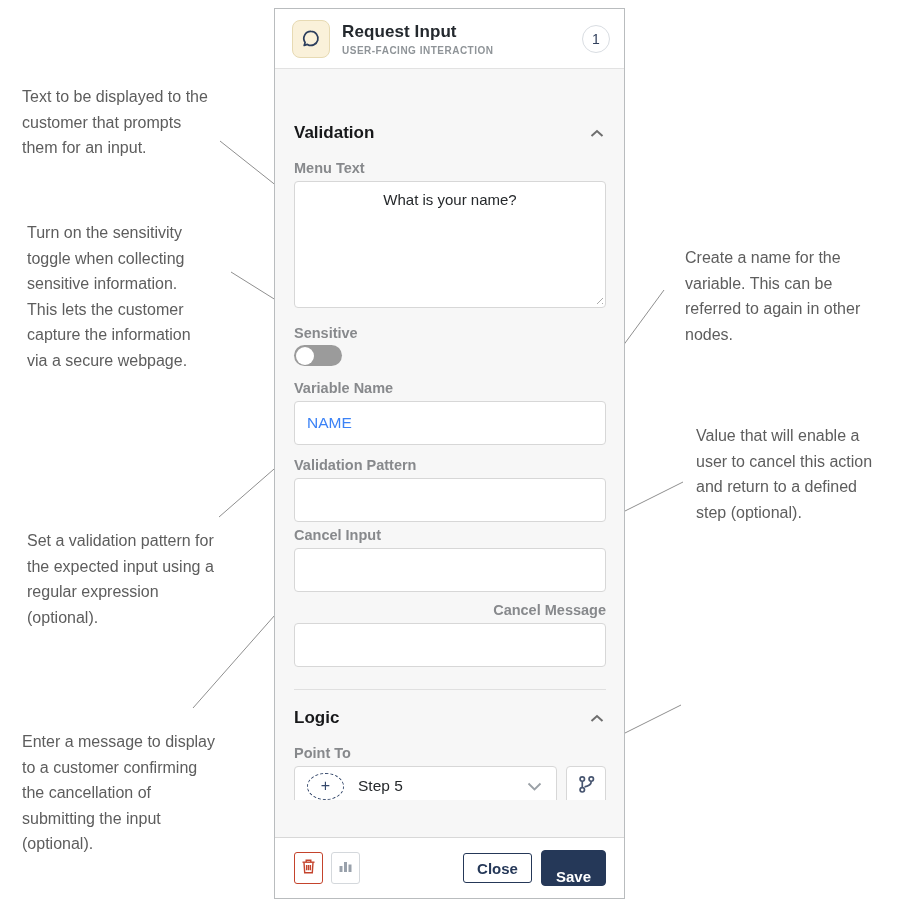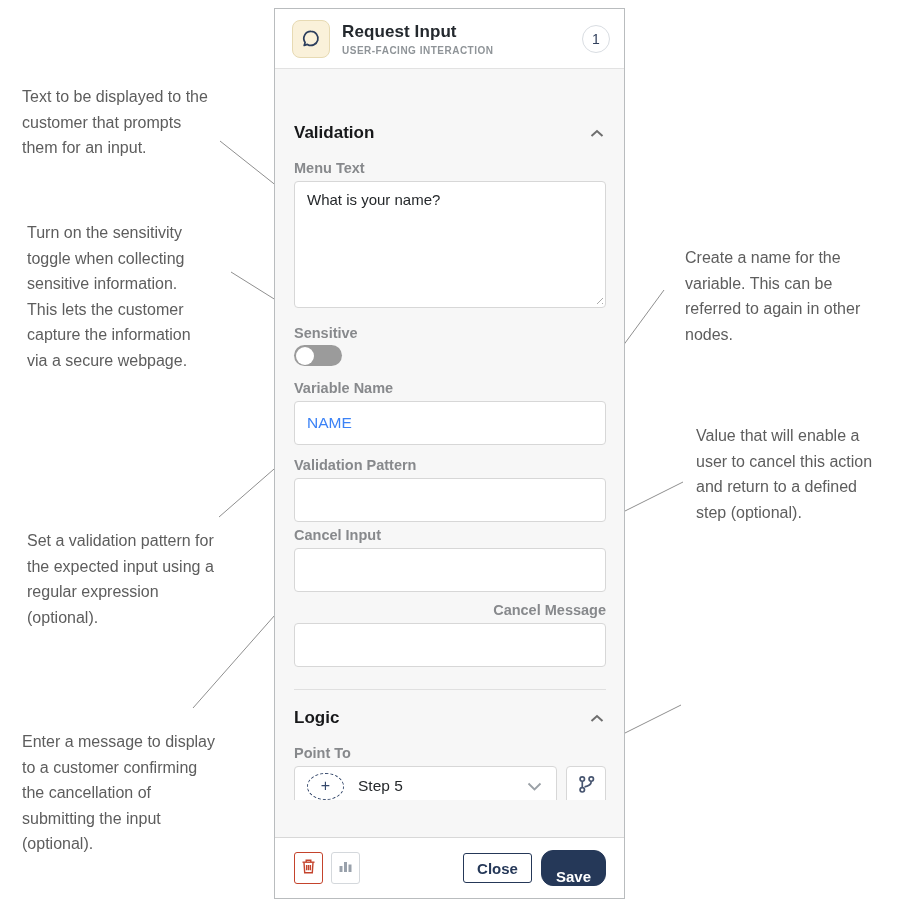--- a/index.html
+++ b/index.html
@@ -32,21 +32,21 @@
   .panel-body { flex:1; padding:17px 18px 0 19px; overflow:hidden; }
   .section-head { display:flex; align-items:center; justify-content:space-between; }
   .section-title { font-size:17px; font-weight:bold; color:#17181a; }
   .chev-btn { background:none; border:none; cursor:pointer; padding:2px; line-height:0; }
 
   .field-label { font-size:14.5px; font-weight:bold; color:#87898c; }
 
   .tx-wrap { position:relative; margin-top:5px; }
   textarea.menu-text { width:312px; height:127px; resize:none; border:1px solid #d7d7d7;
     border-radius:4px; background:#fff; padding:9px 12px; font-size:15px; color:#25282b;
-    font-family:"Liberation Sans",sans-serif; outline:none; display:block; }
+    font-family:"Liberation Sans",sans-serif; outline:none; display:block;text-align:center; }
   .resize-grip { position:absolute; right:3px; bottom:4px; width:9px; height:9px;
     clip-path:polygon(100% 0,100% 100%,0 100%);
     background:repeating-linear-gradient(135deg,#ababab 0 1px,transparent 1px 4px); }
 
   .toggle { width:48px; height:21px; border-radius:11px; background:#9b9b9b;
     margin-top:4px; position:relative; cursor:pointer; }
   .toggle .knob { position:absolute; left:2px; top:1.5px; width:18px; height:18px;
     border-radius:50%; background:#fff; }
 
   input.text-input { width:312px; height:44px; border:1px solid #d7d7d7; border-radius:4px;
@@ -71,21 +71,21 @@
     display:flex; align-items:center; padding:0 18px 0 19px; }
   .icon-btn { width:29px; height:32px; border-radius:3px; background:#fff;
     display:flex; align-items:center; justify-content:center; cursor:pointer; }
   .trash-btn { border:1px solid #c4432c; }
   .chart-btn { border:1px solid #d4d8dc; margin-left:8px; }
   .footer-spacer { flex:1; }
   .btn-close { height:30px; padding:0 13px; background:#fff; border:1.5px solid #253858;
     border-radius:3px; color:#253858; font-size:15px; font-weight:bold; cursor:pointer;
     font-family:"Liberation Sans",sans-serif; }
   .btn-save { height:30px; padding:17px 14px; background:#253858; border:1.5px solid #253858;
-    border-radius:12px; color:#fff; font-size:15px; font-weight:bold; cursor:pointer;
+    border-radius:4px; color:#fff; font-size:15px; font-weight:bold; cursor:pointer;
     margin-left:9px; font-family:"Liberation Sans",sans-serif; }
 
   
   .mt-18{margin-top:18px;} .mt-17{margin-top:17px;} .mt-14{margin-top:14px;}
   .mt-12{margin-top:12px;} .mt-11{margin-top:5px;} .mt-10{margin-top:10px;text-align:right;}
 </style>
 </head>
 <body>
 
 <div class="stage">

